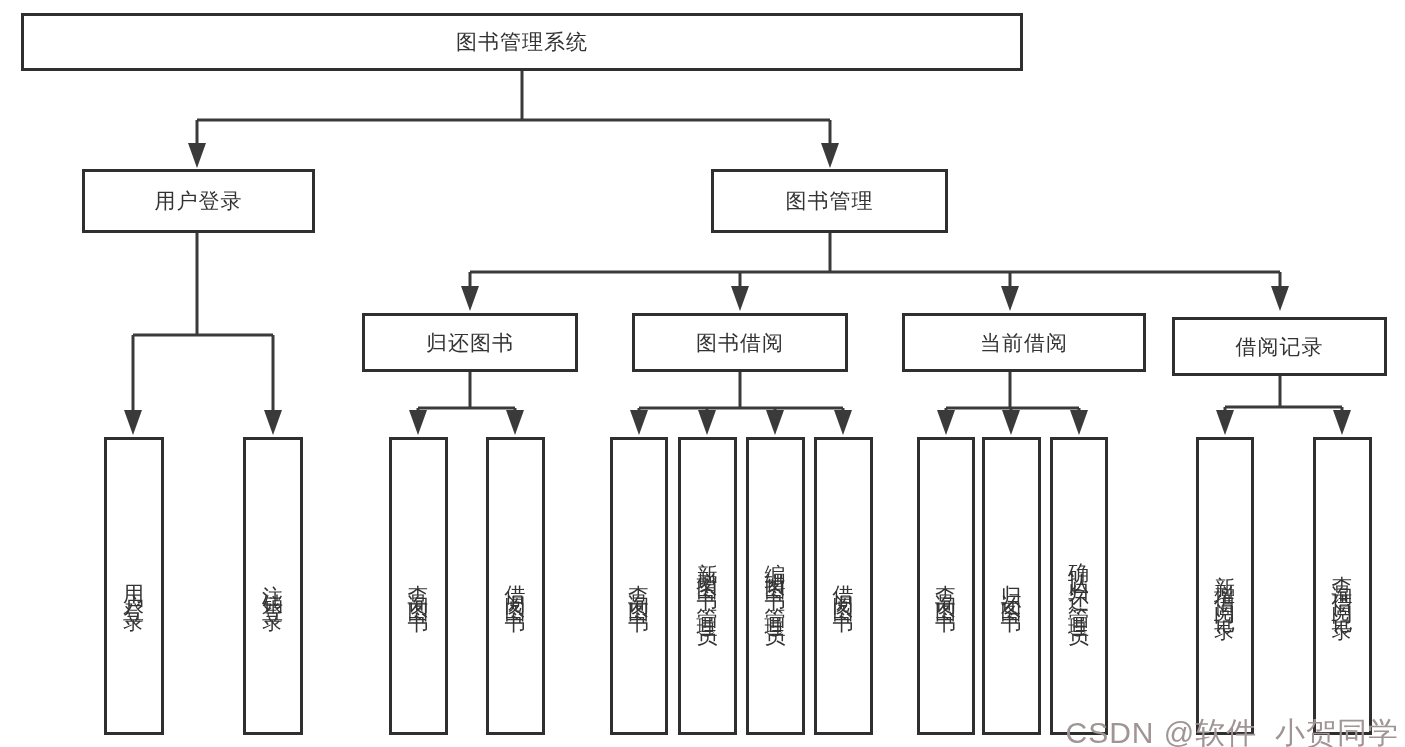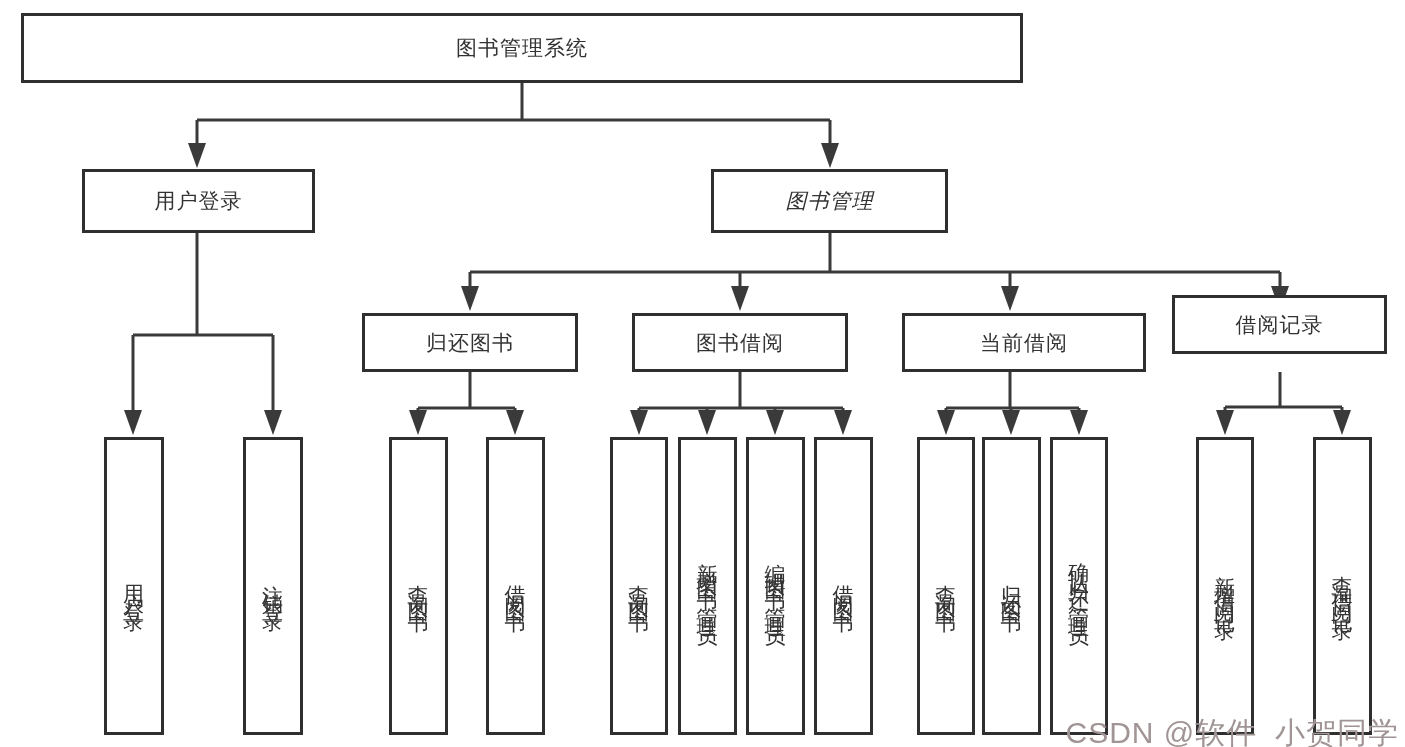--- a/index.html
+++ b/index.html
@@ -28,27 +28,27 @@
   }
   #connectors{position:absolute;left:0;top:0;pointer-events:none;}
   #connectors path,#connectors line{stroke:var(--line);stroke-width:3;fill:none;}
   #connectors polygon{fill:var(--line);stroke:none;}
   .watermark{
     position:absolute;right:6px;top:713px;
     font-size:30px;letter-spacing:1px;color:var(--watermark);
     white-space:nowrap;
   }
   
-  #root       {left:21px;  top:13px;  width:1002px;height:70px;}
+  #root       {left:21px;  top:13px;  width:1002px;height:58px;}
   #n-login    {left:82px;  top:169px; width:233px; height:64px;}
-  #n-mgmt     {left:711px; top:169px; width:237px; height:64px;font-style:italic;}
+  #n-mgmt     {left:711px; top:169px; width:237px; height:64px;}
   #n-newbook  {left:362px; top:313px; width:216px; height:59px;}
   #n-borrow   {left:632px; top:313px; width:216px; height:59px;font-family:Liberation Mono, monospace;}
   #n-current  {left:902px; top:313px; width:244px; height:59px;}
-  #n-records  {left:1172px;top:295px; width:215px; height:59px;}
+  #n-records  {left:1172px;top:317px; width:215px; height:59px;}
   .leaf{top:437px;height:298px;}
   #a1{left:104px;width:60px;} #a2{left:243px;width:60px;}
   #b1{left:389px;width:59px;} #b2{left:486px;width:59px;}
   #c1{left:610px;width:58px;} #c2{left:678px;width:59px;}
   #c3{left:746px;width:59px;} #c4{left:814px;width:59px;}
   #d1{left:917px;width:58px;} #d2{left:982px;width:59px;} #d3{left:1050px;width:58px;}
   #e1{left:1196px;width:58px;} #e2{left:1313px;width:59px;}
 </style>
 </head>
 <body>

